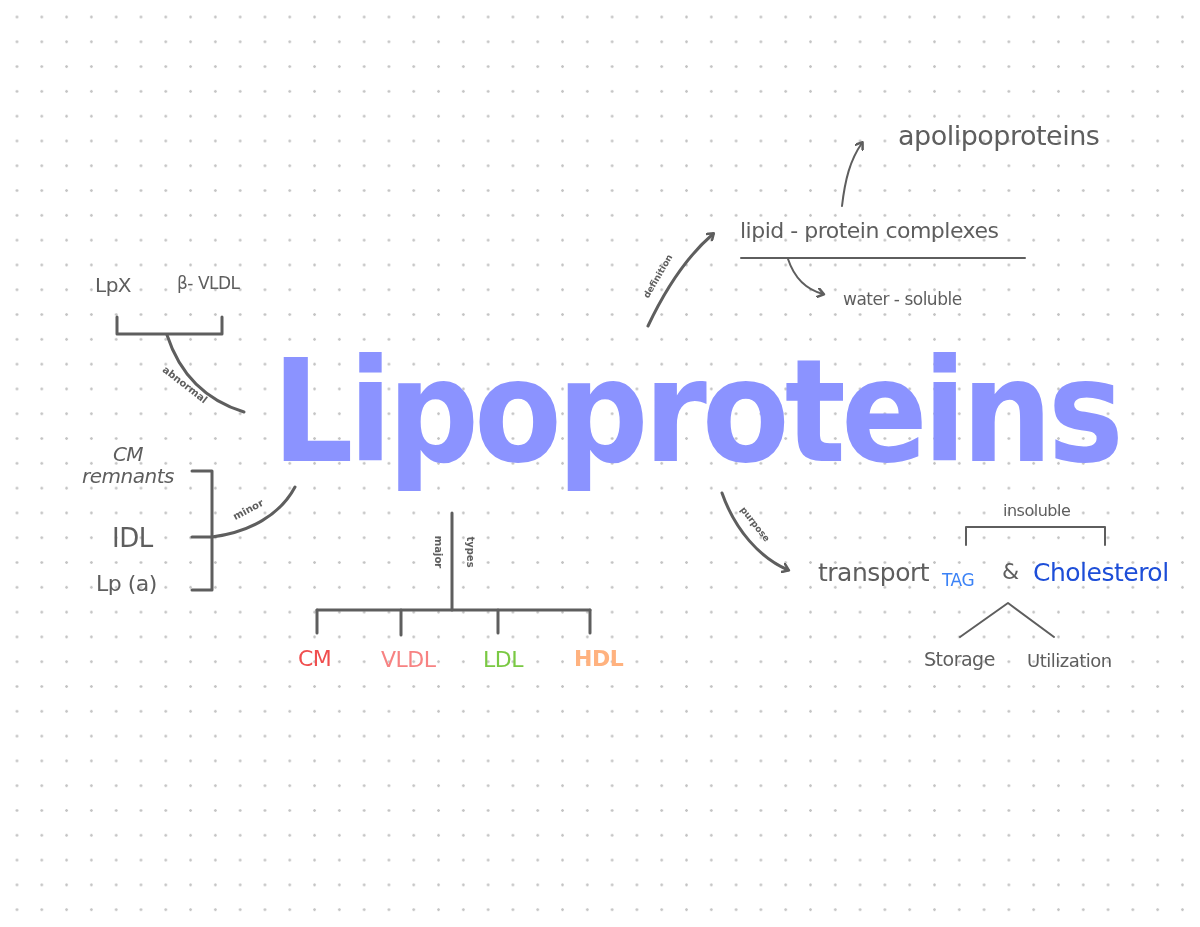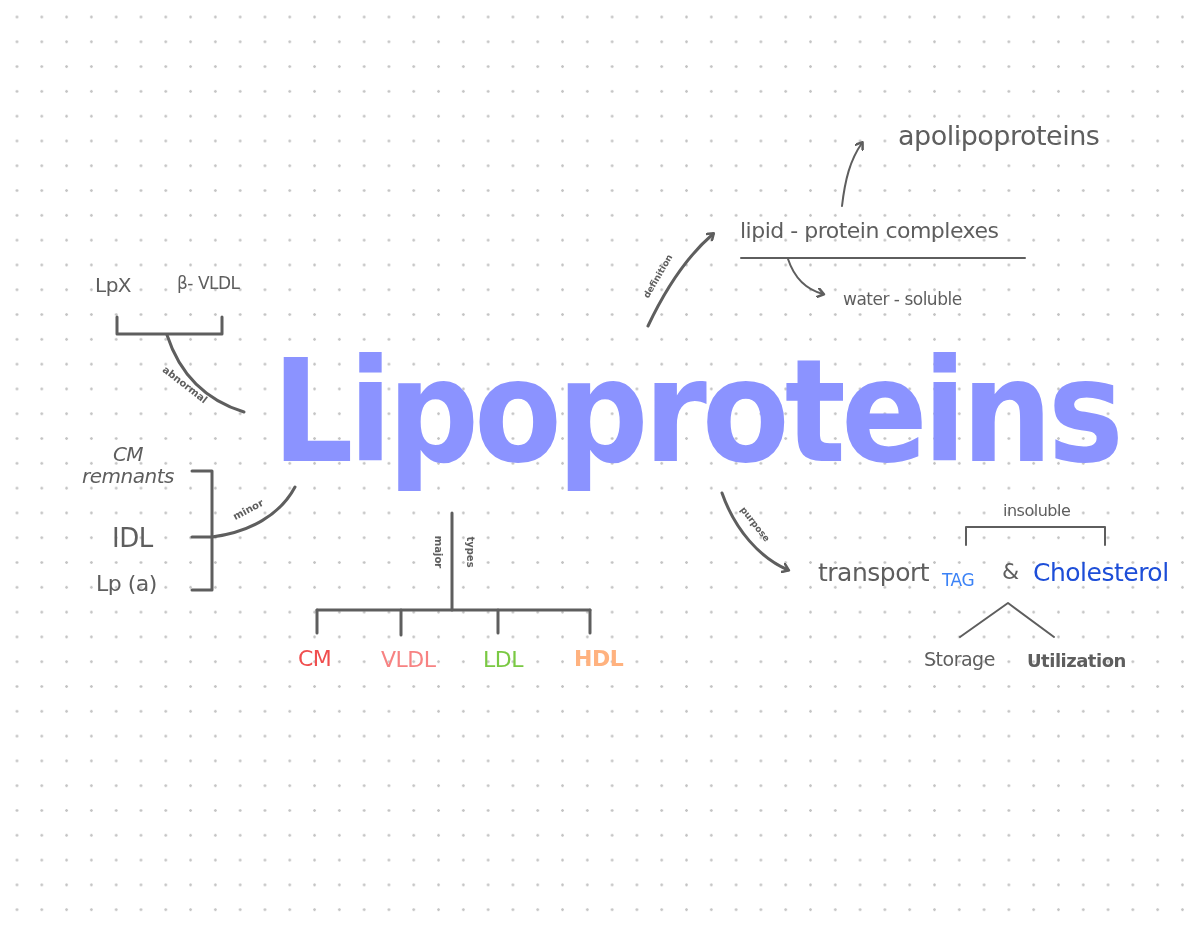--- a/index.html
+++ b/index.html
@@ -87,13 +87,13 @@
 <div class="t hand" style="left:483px;top:649px;font-size:22px;font-weight:normal;color:#7ac943;">LDL</div>
 <div class="t hand" style="left:568px;top:648px;font-size:22px;font-weight:bold;color:#ffb27f;margin-left:6px;">HDL</div>
 
 <div class="t small" style="left:734px;top:520px;transform:rotate(52deg);font-size:9px;">purpose</div>
 <div class="t hand" style="left:818px;top:560px;font-size:25px;">transport</div>
 <div class="t hand" style="left:942px;top:572px;font-size:17px;color:#3b82f6;">TAG</div>
 <div class="t hand" style="left:1002px;top:561px;font-size:22px;">&amp;</div>
 <div class="t hand" style="left:1033px;top:560px;font-size:25px;color:#1d4ed8;">Cholesterol</div>
 <div class="t hand" style="left:1003px;top:503px;font-size:16px;">insoluble</div>
 <div class="t hand" style="left:924px;top:650px;font-size:19px;">Storage</div>
-<div class="t hand" style="left:1027px;top:652px;font-size:18px;font-weight:bold;">Utilization</div>
+<div class="t hand" style="left:1027px;top:652px;font-size:18px;">Utilization</div>
 
 </body></html>

